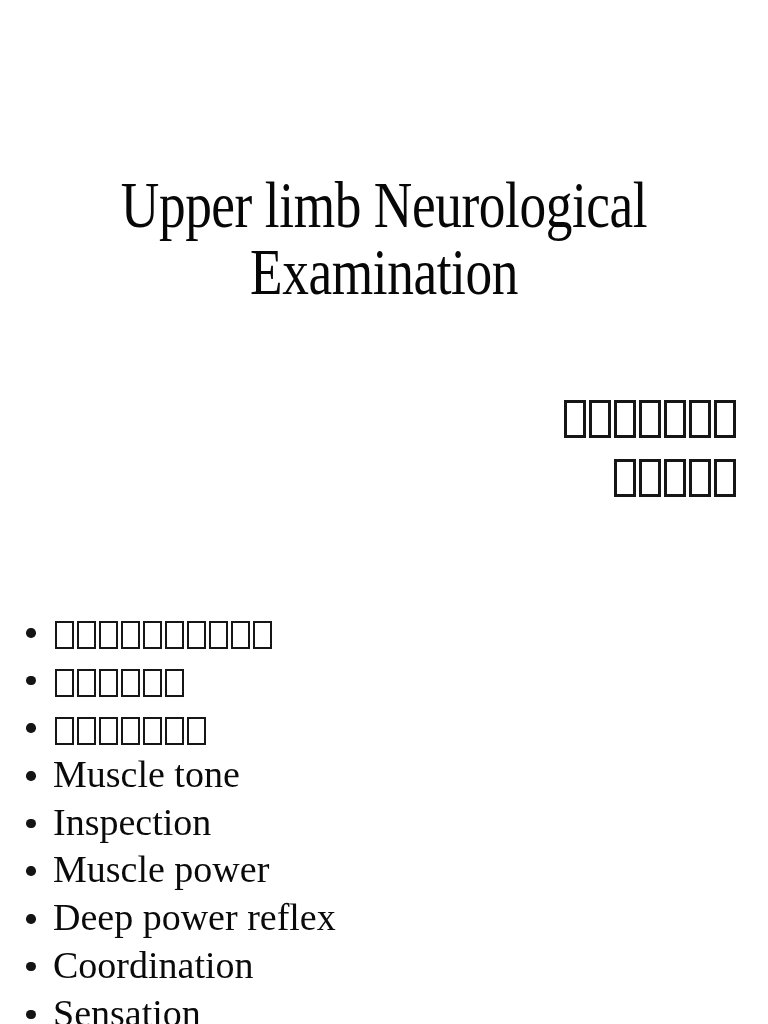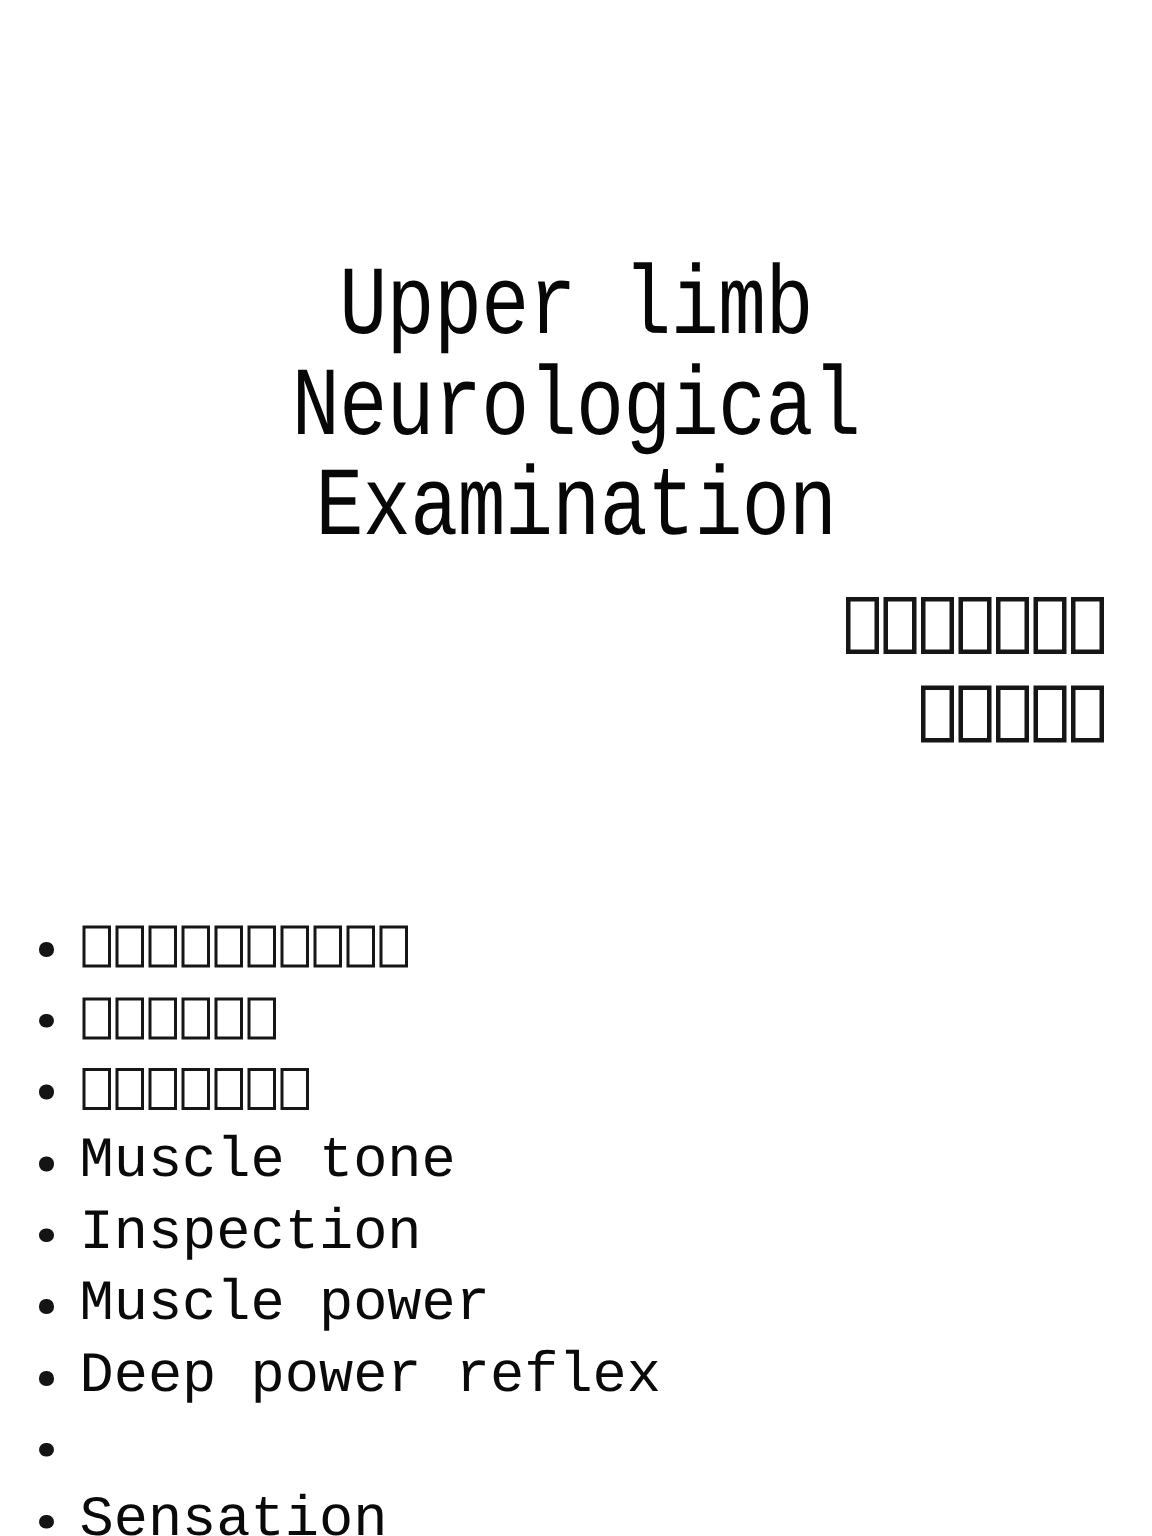--- a/index.html
+++ b/index.html
@@ -8,21 +8,21 @@
     width: 768px;
     height: 1024px;
     background: #ffffff;
   }
   .page {
     position: relative;
     width: 768px;
     height: 1024px;
     background: #ffffff;
     overflow: hidden;
-    font-family: Liberation Mono, monospace;
+    font-family: Liberation Serif, serif;
     color: #0a0a0a;
   }
   
   .slide-title {
     position: absolute;
     top: 172px;
     left: 0;
     width: 768px;
     text-align: center;
     font-size: 65px;
@@ -111,17 +111,17 @@
     </div>
 
   <ul class="bullets">
       <li><span class="bullet-dot"></span><span class="tofu sm"></span><span class="tofu sm"></span><span class="tofu sm"></span><span class="tofu sm"></span><span class="tofu sm"></span><span class="tofu sm"></span><span class="tofu sm"></span><span class="tofu sm"></span><span class="tofu sm"></span><span class="tofu sm"></span></li>
       <li><span class="bullet-dot"></span><span class="tofu sm"></span><span class="tofu sm"></span><span class="tofu sm"></span><span class="tofu sm"></span><span class="tofu sm"></span><span class="tofu sm"></span></li>
       <li><span class="bullet-dot"></span><span class="tofu sm"></span><span class="tofu sm"></span><span class="tofu sm"></span><span class="tofu sm"></span><span class="tofu sm"></span><span class="tofu sm"></span><span class="tofu sm"></span></li>
       <li><span class="bullet-dot"></span><span class="item-text">Muscle tone</span></li>
       <li><span class="bullet-dot"></span><span class="item-text">Inspection</span></li>
       <li><span class="bullet-dot"></span><span class="item-text">Muscle power</span></li>
       <li><span class="bullet-dot"></span><span class="item-text">Deep power reflex</span></li>
-      <li><span class="bullet-dot"></span></li>
+      <li><span class="bullet-dot"></span><span class="item-text">Coordination</span></li>
       <li><span class="bullet-dot"></span><span class="item-text">Sensation</span></li>
     </ul>
 
 </div>
 
 </body></html>

